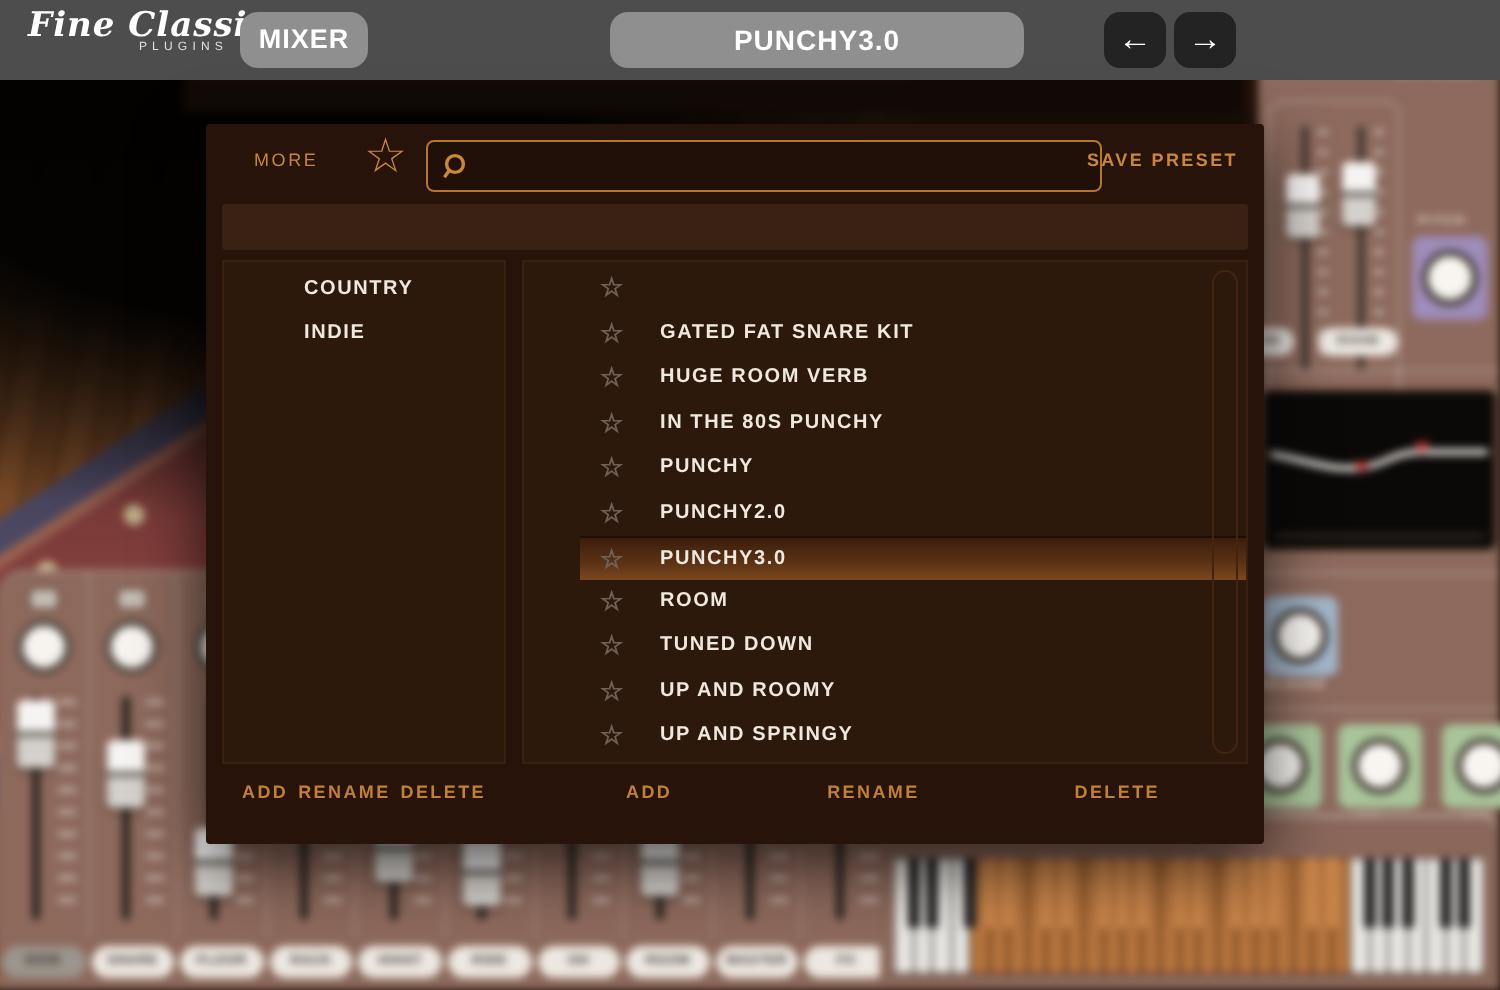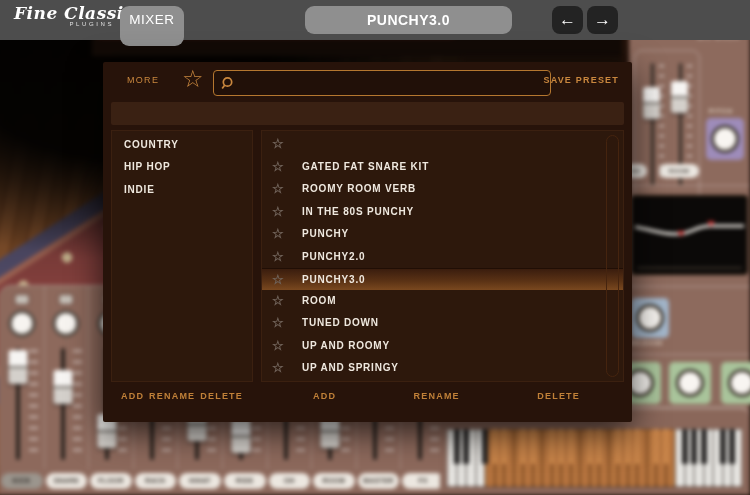--- a/index.html
+++ b/index.html
@@ -80,41 +80,41 @@
   .wk { position:absolute; top:0; height:58px; background:#e9e7e3; border:1px solid #8f8c88; border-radius:0 0 2px 2px; }
   .wk.orange { background:#b5743f; border-color:#7e4c22; }
   .bk { position:absolute; top:0; width:6px; height:35px; background:#262423; border-radius:0 0 1px 1px; z-index:2; }
   .bk.orange { background:#c9854a; }
 
   
   .topbar { position:absolute; left:0; top:0; width:750px; height:40px; background:#4d4d4d; z-index:5; }
   .logo { position:absolute; left:14px; top:3px; width:100px; color:#fff; }
   .logo-script { font-family:"DejaVu Serif", serif; font-style:italic; font-weight:bold; font-size:17px; letter-spacing:.5px; white-space:nowrap; }
   .logo-sub { font-size:6px; letter-spacing:2.6px; color:#e0e0e0; text-align:right; margin-top:-2px; }
-  .tb-btn { position:absolute; top:6px; height:40px; border-radius:9px; color:#fff; font-weight:normal;
+  .tb-btn { position:absolute; top:6px; height:28px; border-radius:9px; color:#fff; font-weight:bold;
     font-size:13.5px; letter-spacing:.5px; text-align:center; line-height:28px; cursor:pointer; }
   .tb-mixer { left:120px; width:64px; background:#8f8f8f; }
   .tb-settings { left:194px; width:95px; background:#1d1d1d; }
   .tb-title { position:absolute; left:305px; top:6px; width:207px; height:28px; border-radius:9px; background:#8f8f8f;
     color:#fff; font-weight:bold; font-size:14px; letter-spacing:.5px; text-align:center; line-height:28px; }
   .tb-arrow { position:absolute; top:6px; width:31px; height:28px; border-radius:8px; background:#232323;
     color:#fff; font-size:17px; text-align:center; line-height:27px; cursor:pointer; }
   .tb-prev { left:552px; } .tb-next { left:587px; }
 
   
   .dialog { position:absolute; left:103px; top:62px; width:529px; height:360px; background:#27130a;
     z-index:10; box-shadow:0 10px 34px rgba(0,0,0,.7); border-radius:2px; }
   .hdr-more { position:absolute; left:24px; top:13px; font-size:9px; font-weight:normal; letter-spacing:1.3px; color:#c9873e; cursor:pointer; }
   .hdr-star { position:absolute; left:79px; top:4px; font-size:24px; color:#c9873e; cursor:pointer; line-height:26px; }
   .search { position:absolute; left:110px; top:8px; width:338px; height:26px; border:1.5px solid #b5772f; border-radius:4px;
     background:rgba(0,0,0,.15); display:flex; align-items:center; padding-left:6px; }
   .search input { background:transparent; border:none; outline:none; color:#e8d9c4; font-size:11px; width:300px; margin-left:5px; }
   .hdr-save { position:absolute; right:13px; top:13px; font-size:9px; font-weight:bold; letter-spacing:1.2px; color:#c9873e; cursor:pointer; }
   .substrip { position:absolute; left:8px; top:40px; width:513px; height:23px; background:#3a2113; border-radius:2px; }
-  .panel { position:absolute; top:68px; height:252px; background:#2d180c; border:1px solid #3b2010; }
+  .panel { position:absolute; top:68px; height:252px; background:#2d180c; border:1px solid #3b2010;padding-left:28px; }
   .panel-cat { left:8px; width:142px; }
   .panel-pre { left:158px; width:363px; }
   .cat-item { height:22.4px; line-height:22.4px; padding-left:12px; color:#efe8df;
     font-size:10px; font-weight:bold; letter-spacing:.8px; cursor:pointer; margin-top:0; }
   .cat-item:first-child { margin-top:3px; }
   .cat-item.sel { background:#7b4a26; }
   .pre-item { position:relative; height:22.5px; line-height:22.5px; color:#efe8df;
     font-size:10px; font-weight:bold; letter-spacing:.8px; cursor:pointer; padding-left:40px; margin-top:0; }
   .pre-item:first-child { margin-top:2px; }
   .pre-item.sel { background:linear-gradient(180deg,#3a1d0e 0%, #5c3315 60%, #7a481f 100%); border-top:1px solid #200e05; height:21.5px; line-height:21.5px; }
@@ -345,28 +345,27 @@
         <circle cx="7.5" cy="6" r="4.2" stroke="#c9873e" stroke-width="1.7" fill="none"></circle>
         <line x1="4.6" y1="9.3" x2="2.2" y2="12.6" stroke="#c9873e" stroke-width="1.7"></line>
       </svg>
       <input type="text" value="" style="">
     </div>
     <div class="hdr-save">SAVE PRESET</div>
     <div class="substrip"></div>
 
     <div class="panel panel-cat">
       <div class="cat-item">COUNTRY</div>
-      <div class="cat-item">HIP HOP</div>
       <div class="cat-item">INDIE</div>
     </div>
 
     <div class="panel panel-pre">
       <div class="pre-item"><span class="pre-star">☆</span></div>
       <div class="pre-item"><span class="pre-star">☆</span><span>GATED FAT SNARE KIT</span></div>
-      <div class="pre-item"><span class="pre-star">☆</span><span>ROOMY ROOM VERB</span></div>
+      <div class="pre-item"><span class="pre-star">☆</span><span>HUGE ROOM VERB</span></div>
       <div class="pre-item"><span class="pre-star">☆</span><span>IN THE 80S PUNCHY</span></div>
       <div class="pre-item"><span class="pre-star">☆</span><span>PUNCHY</span></div>
       <div class="pre-item"><span class="pre-star">☆</span><span>PUNCHY2.0</span></div>
       <div class="pre-item sel"><span class="pre-star">☆</span><span>PUNCHY3.0</span></div>
       <div class="pre-item"><span class="pre-star">☆</span><span>ROOM</span></div>
       <div class="pre-item"><span class="pre-star">☆</span><span>TUNED DOWN</span></div>
       <div class="pre-item"><span class="pre-star">☆</span><span>UP AND ROOMY</span></div>
       <div class="pre-item"><span class="pre-star">☆</span><span>UP AND SPRINGY</span></div>
       <div class="scrolltrack"></div>
     </div>

